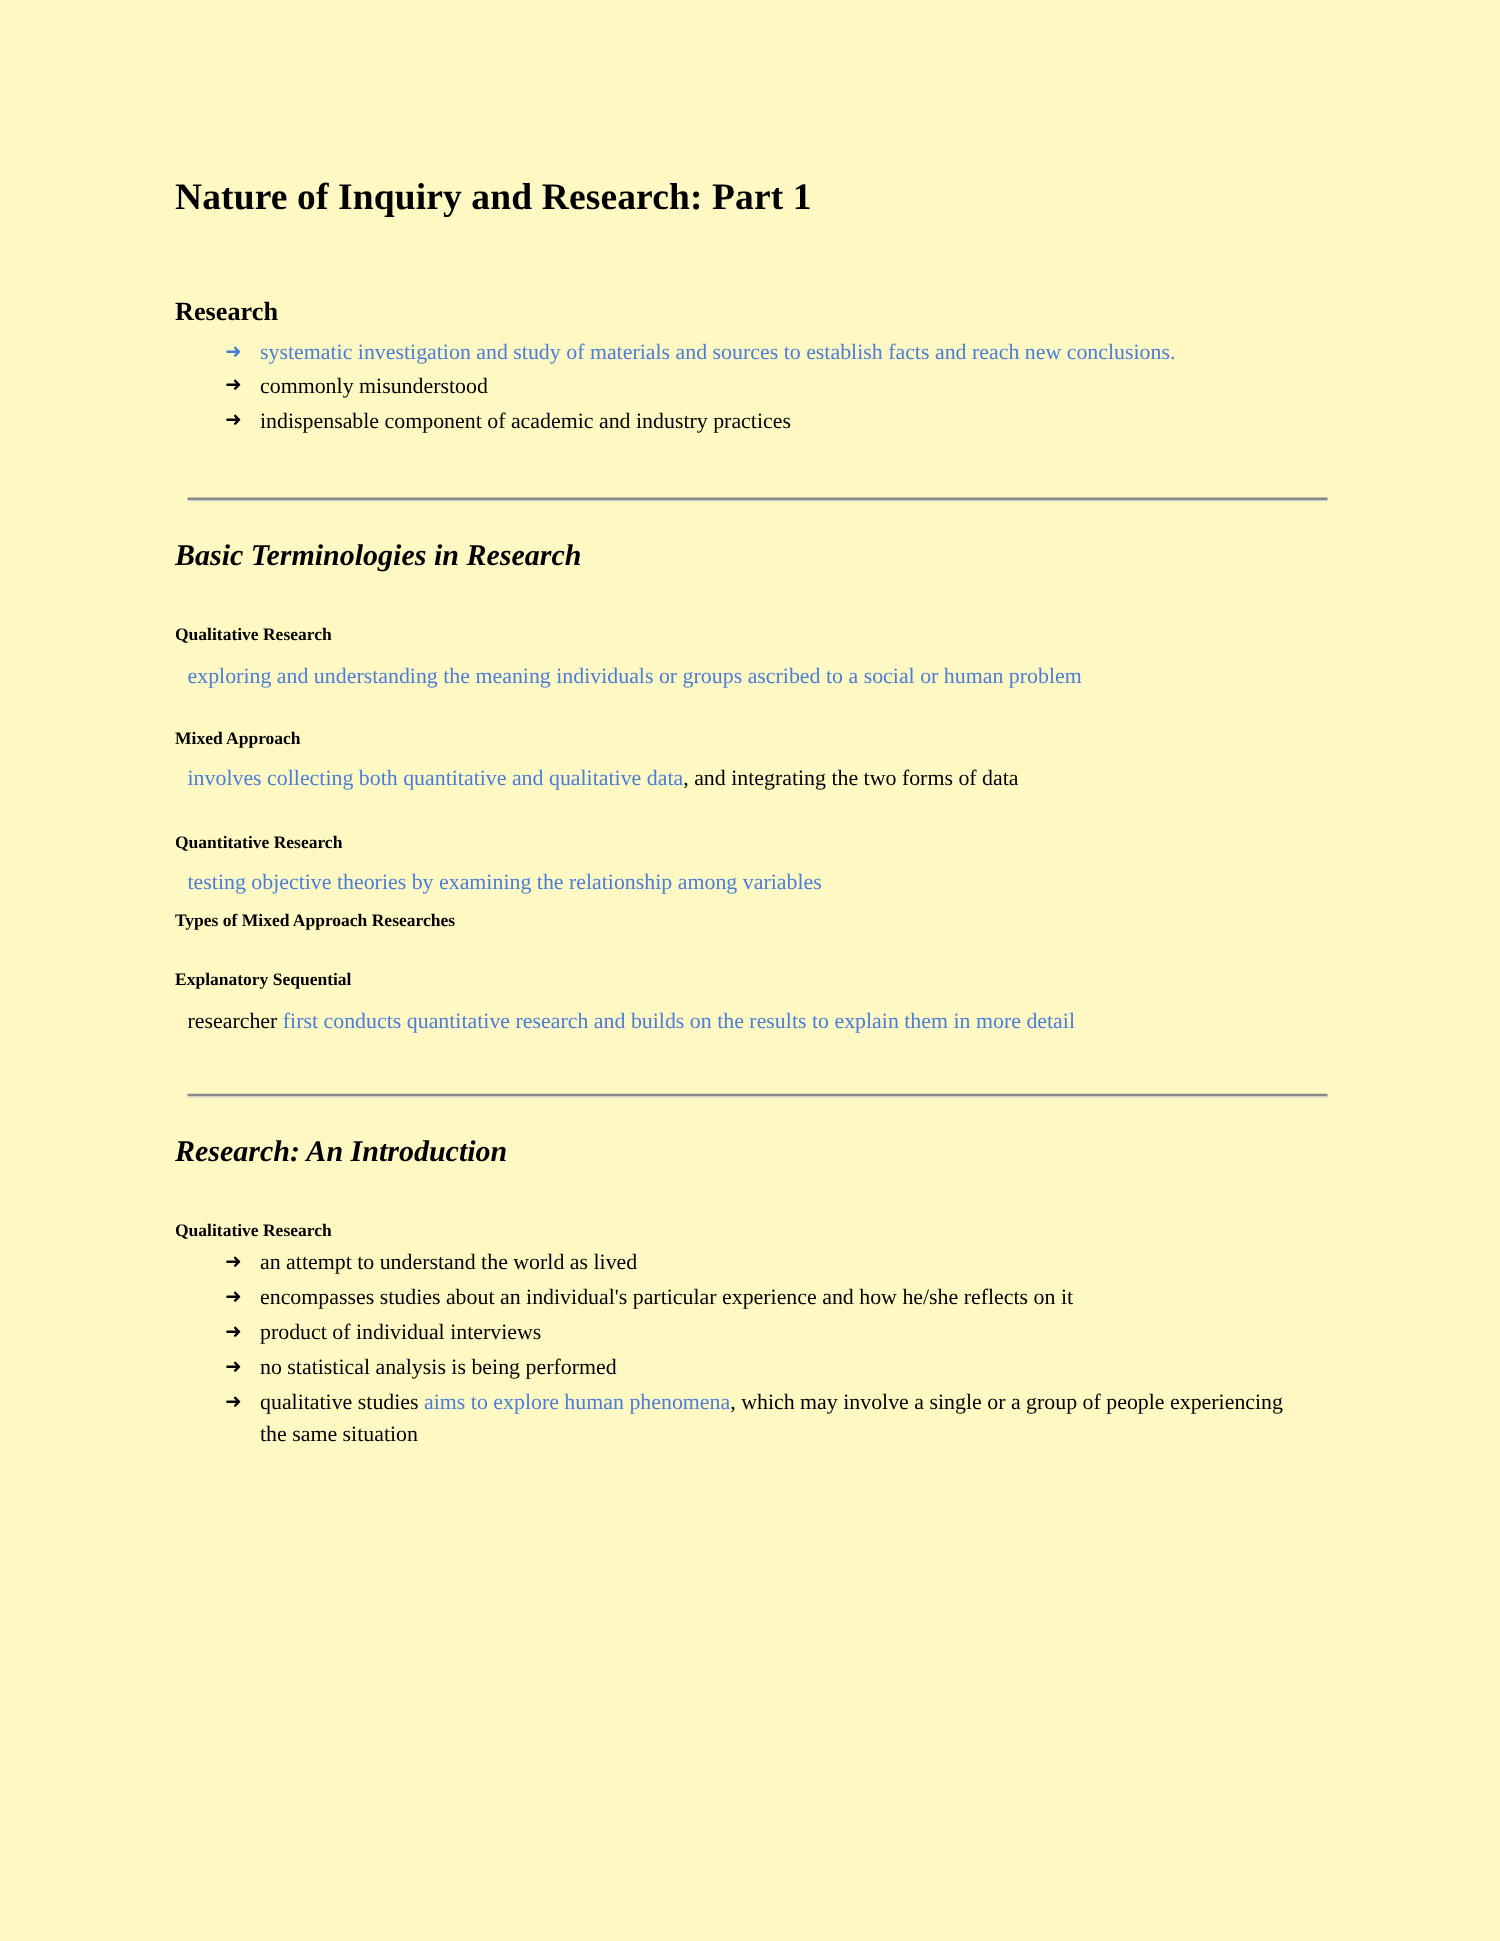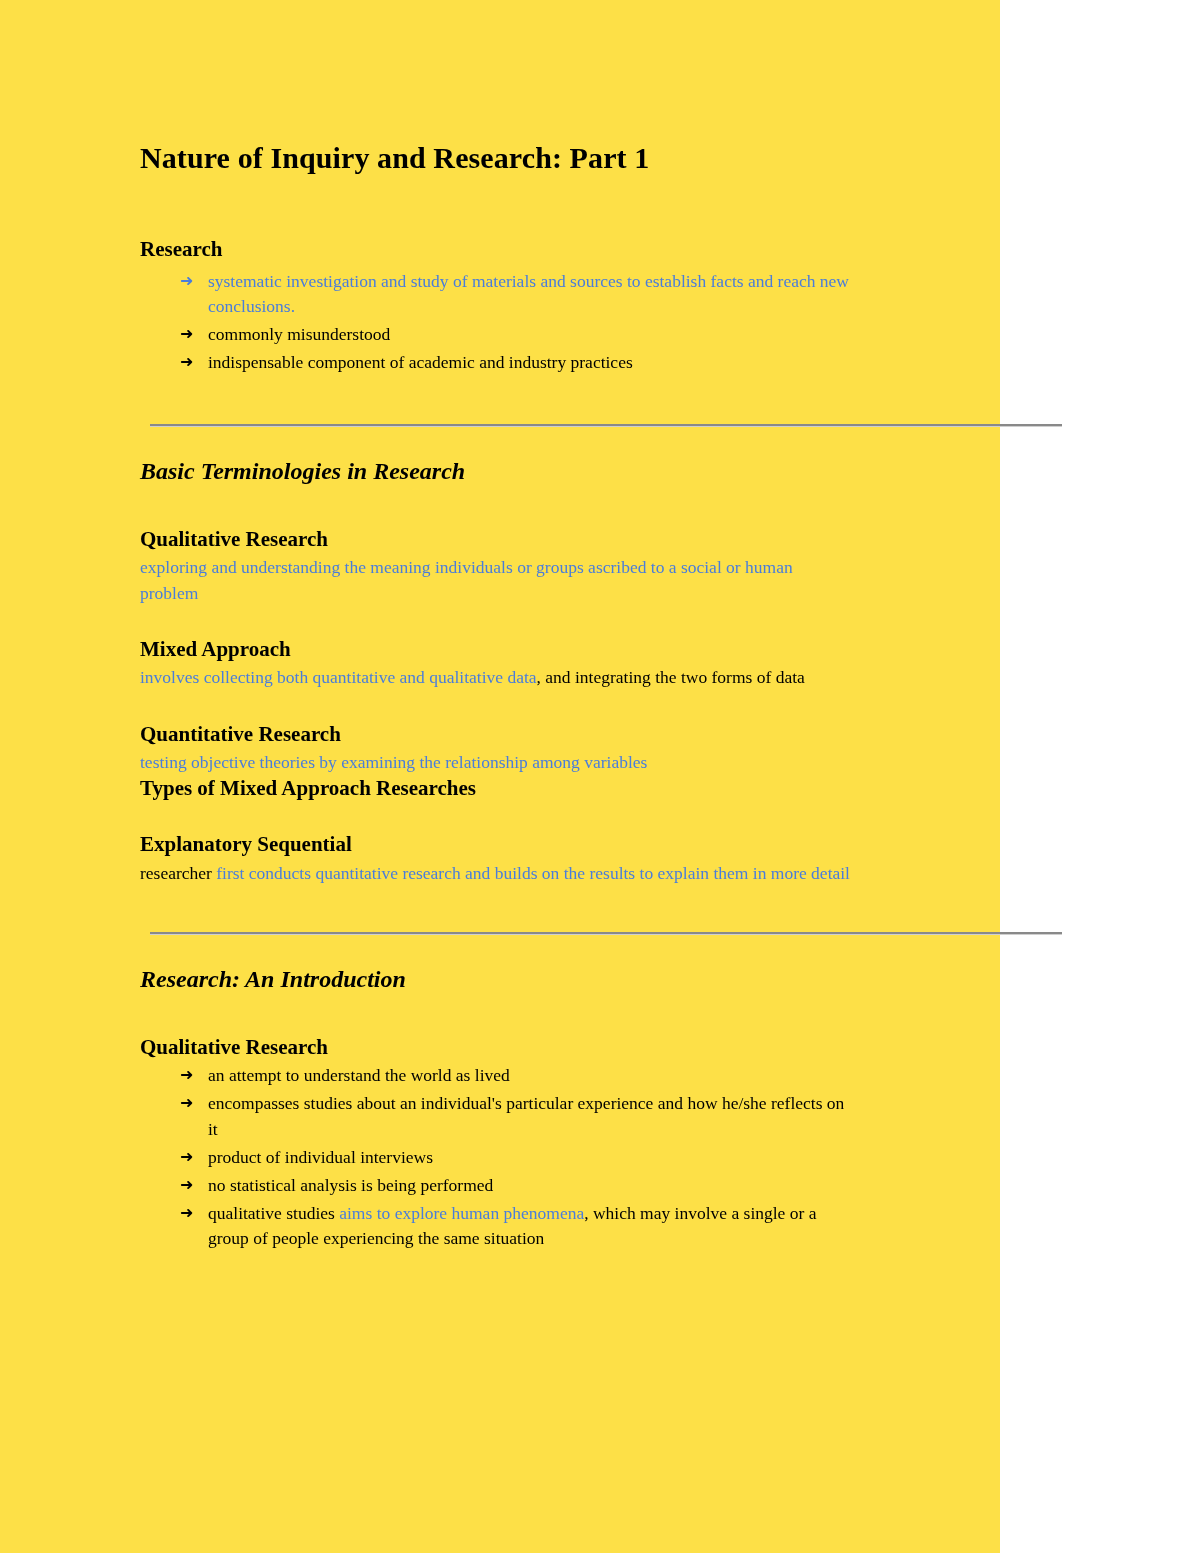--- a/index.html
+++ b/index.html
@@ -9,25 +9,25 @@
     background: #ffffff;
   }
   body {
     width: 1200px;
     min-height: 1553px;
     font-family: "Liberation Serif", "DejaVu Serif", serif;
     color: #000000;
     -webkit-font-smoothing: antialiased;
   }
   .page {
-    width: 1000px;
+    width: 1200px;
     min-height: 1553px;
     box-sizing: border-box;
     padding: 140px 148px 40px 140px;
-    background: #fde047;
+    background: #fef9c3;
   }
 
   
   .doc-title {
     font-size: 30px;
     font-weight: bold;
     line-height: 1.18;
     margin: 0 0 62px 0;
     letter-spacing: 0.1px;
   }
@@ -38,34 +38,34 @@
     margin: 0 0 40px 0;
     font-style: italic;
   }
   .sub-heading {
     font-size: 21px;
     font-weight: bold;
     line-height: 1.2;
     margin: 0 0 6px 0;
   }
   .term-heading {
-    font-size: 21px;
+    font-size: 14px;
     font-weight: bold;
     line-height: 1.25;
     margin: 0 0 3px 0;
   }
   .term-heading.standalone {
     margin-bottom: 0;
   }
 
   
   .body-line {
     font-size: 17.5px;
     line-height: 1.45;
-    margin: 0;
+    margin: 10px;
   }
   .blue { color: #4a7ddb; }
   .black { color: #000000; }
 
   
   .term-block { margin: 0 0 30px 0; }
   .term-block:last-child { margin-bottom: 0; }
 
   
   ul.arrow-list {

